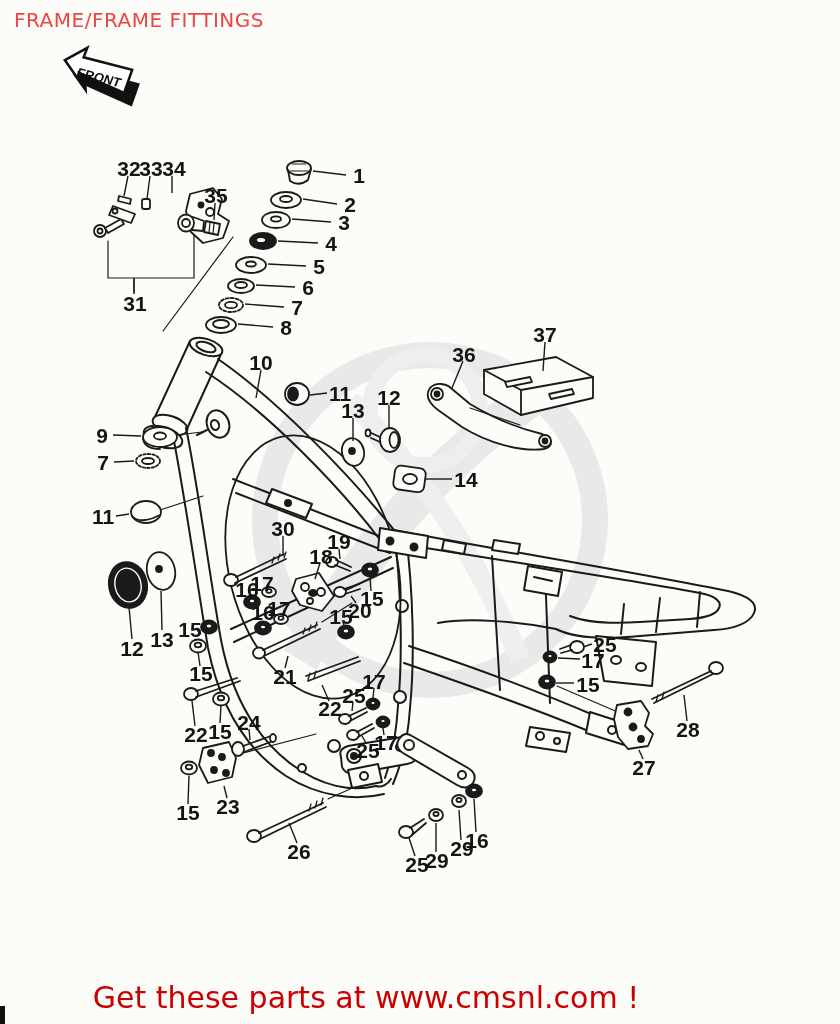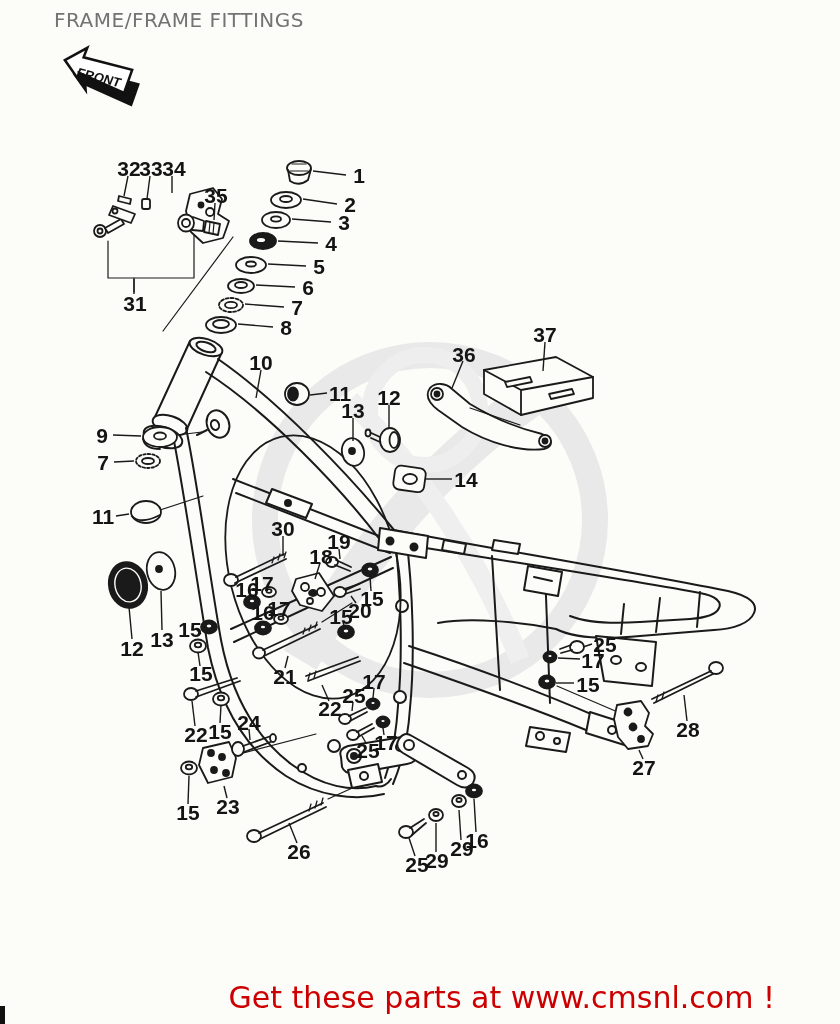--- a/index.html
+++ b/index.html
@@ -5,30 +5,30 @@
   html,body{margin:0;padding:0;}
   body{width:840px;height:1024px;overflow:hidden;background:#fcfcf8;
        font-family:"Liberation Sans", sans-serif;}
   #stage{position:relative;width:840px;height:1024px;}
   #page-title{position:absolute;left:14px;top:8px;font:20px "DejaVu Sans", sans-serif;
       letter-spacing:.5px;color:#7e7e7e;white-space:nowrap;}
   #diagram-svg{position:absolute;left:0;top:0;}
   .callout{font:700 21px "Liberation Sans", sans-serif;fill:#141414;cursor:pointer;}
   .leader{stroke:#1a1a1a;stroke-width:1.4;}
   .thin{stroke-width:1.2;}
-  #footer-link{position:absolute;left:0;top:980px;width:732px;text-align:right;
-      font:30px "DejaVu Sans", sans-serif;color:#cc0000;cursor:pointer;white-space:nowrap;margin-left:43px;}
+  #footer-link{position:absolute;left:0;top:980px;width:732px;text-align:center;
+      font:30px "DejaVu Sans", sans-serif;color:#cc0000;cursor:pointer;white-space:nowrap;}
   #corner-mark{position:absolute;left:0;top:1006px;width:5px;height:18px;background:#111;}
 </style>
 </head>
 <body style="background: rgb(252, 252, 248);">
 
 <div id="stage">
 
-  <div id="page-title" style="color: #737373; margin-left: 40px;">FRAME/FRAME FITTINGS</div>
+  <div id="page-title" style="color: #ef4444;">FRAME/FRAME FITTINGS</div>
 
   <svg id="diagram-svg" width="840" height="1024" viewBox="0 0 840 1024">
 
     <g stroke="#e9e9e9" fill="none">
       <circle cx="430" cy="520" r="165" stroke-width="26"></circle>
       <path d="M300,660 C360,560 430,460 565,375" stroke-width="38"></path>
       <path d="M350,400 C420,470 480,560 520,660" stroke-width="20" stroke="#efefef"></path>
       <circle cx="425" cy="410" r="55" stroke-width="16" stroke="#eeeeee"></circle>
     </g>
 

